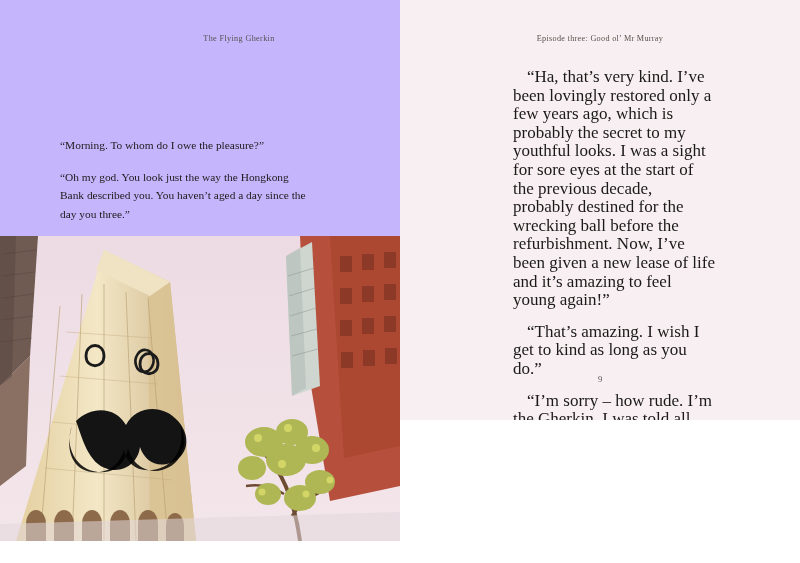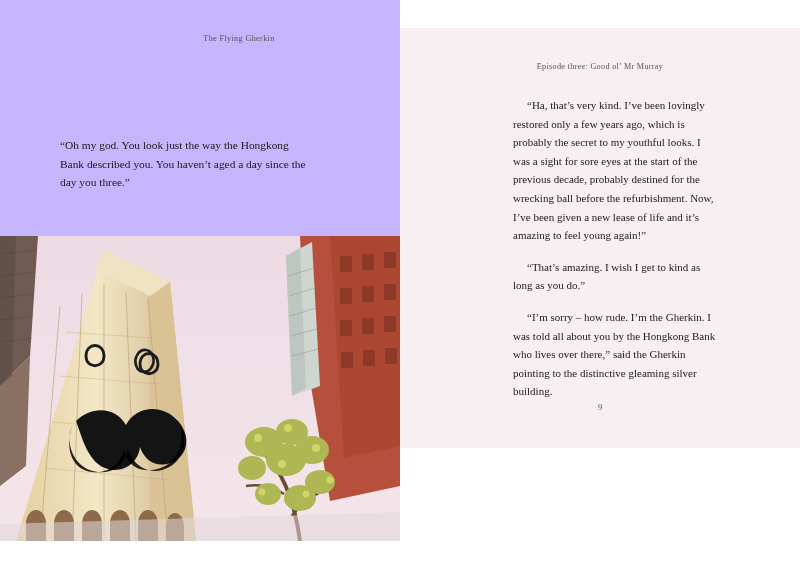--- a/index.html
+++ b/index.html
@@ -60,38 +60,37 @@
   }
   .illo svg { display: block; }
 
   
   .page-right {
     position: relative;
     width: 400px;
     height: 420px;
     background: #f7eff1;
     overflow: hidden;
-    margin-top: 28px;
   }
   .running-head-right {
     position: absolute;
     top: 34px;
     left: 0;
     width: 100%;
     text-align: center;
     font-size: 8.2px;
     letter-spacing: 0.3px;
     color: #57524f;
   }
   .right-text {
     position: absolute;
     top: 68px;
     left: 113px;
     width: 203px;
-    font-size: 11px;
+    font-size: 17px;
     line-height: 18.6px;
     color: #1c1a19;
     text-align: left;
   }
   .right-text p { margin: 0 0 13px 0; }
   .right-text p .ind { display: inline-block; width: 14px; }
   .folio {
     position: absolute;
     bottom: 36px;
     left: 0;
@@ -104,20 +103,21 @@
 </head>
 <body>
 
 <div id="spread">
 
   <div class="page-left">
 
     <div class="running-head">The Flying Gherkin</div>
 
     <div class="left-text">
+      <p>“Morning. To whom do I owe the pleasure?”</p>
       <p>“Oh my god. You look just the way the Hongkong Bank described you. You haven’t aged a day since the day you three.”</p>
     </div>
 
     <div class="illo">
       <svg width="400" height="305" viewBox="0 0 400 305" xmlns="http://www.w3.org/2000/svg">
         <defs>
           <linearGradient id="twr" x1="0" y1="0" x2="1" y2="0">
             <stop offset="0" stop-color="#e4cf9f"></stop>
             <stop offset="0.45" stop-color="#f3e7c6"></stop>
             <stop offset="1" stop-color="#cdb489"></stop>

